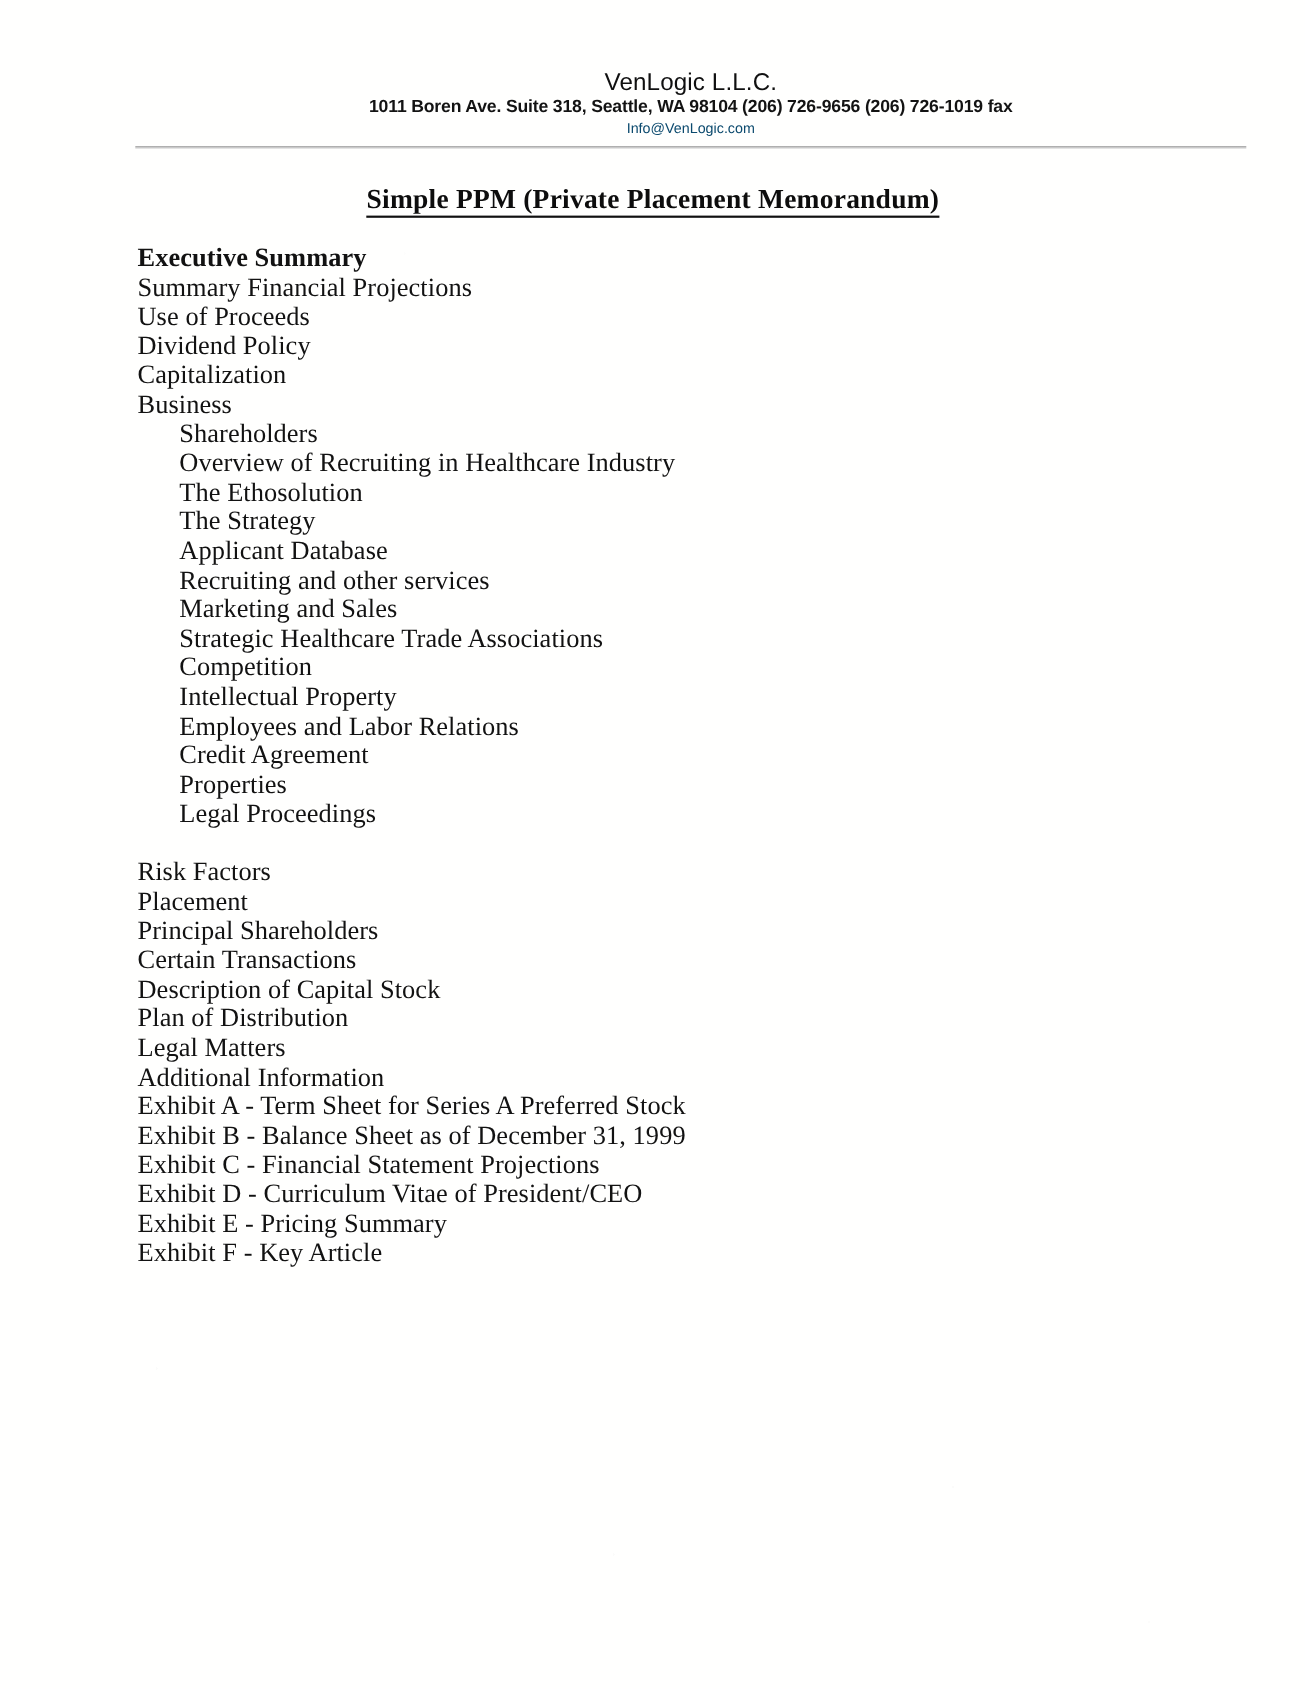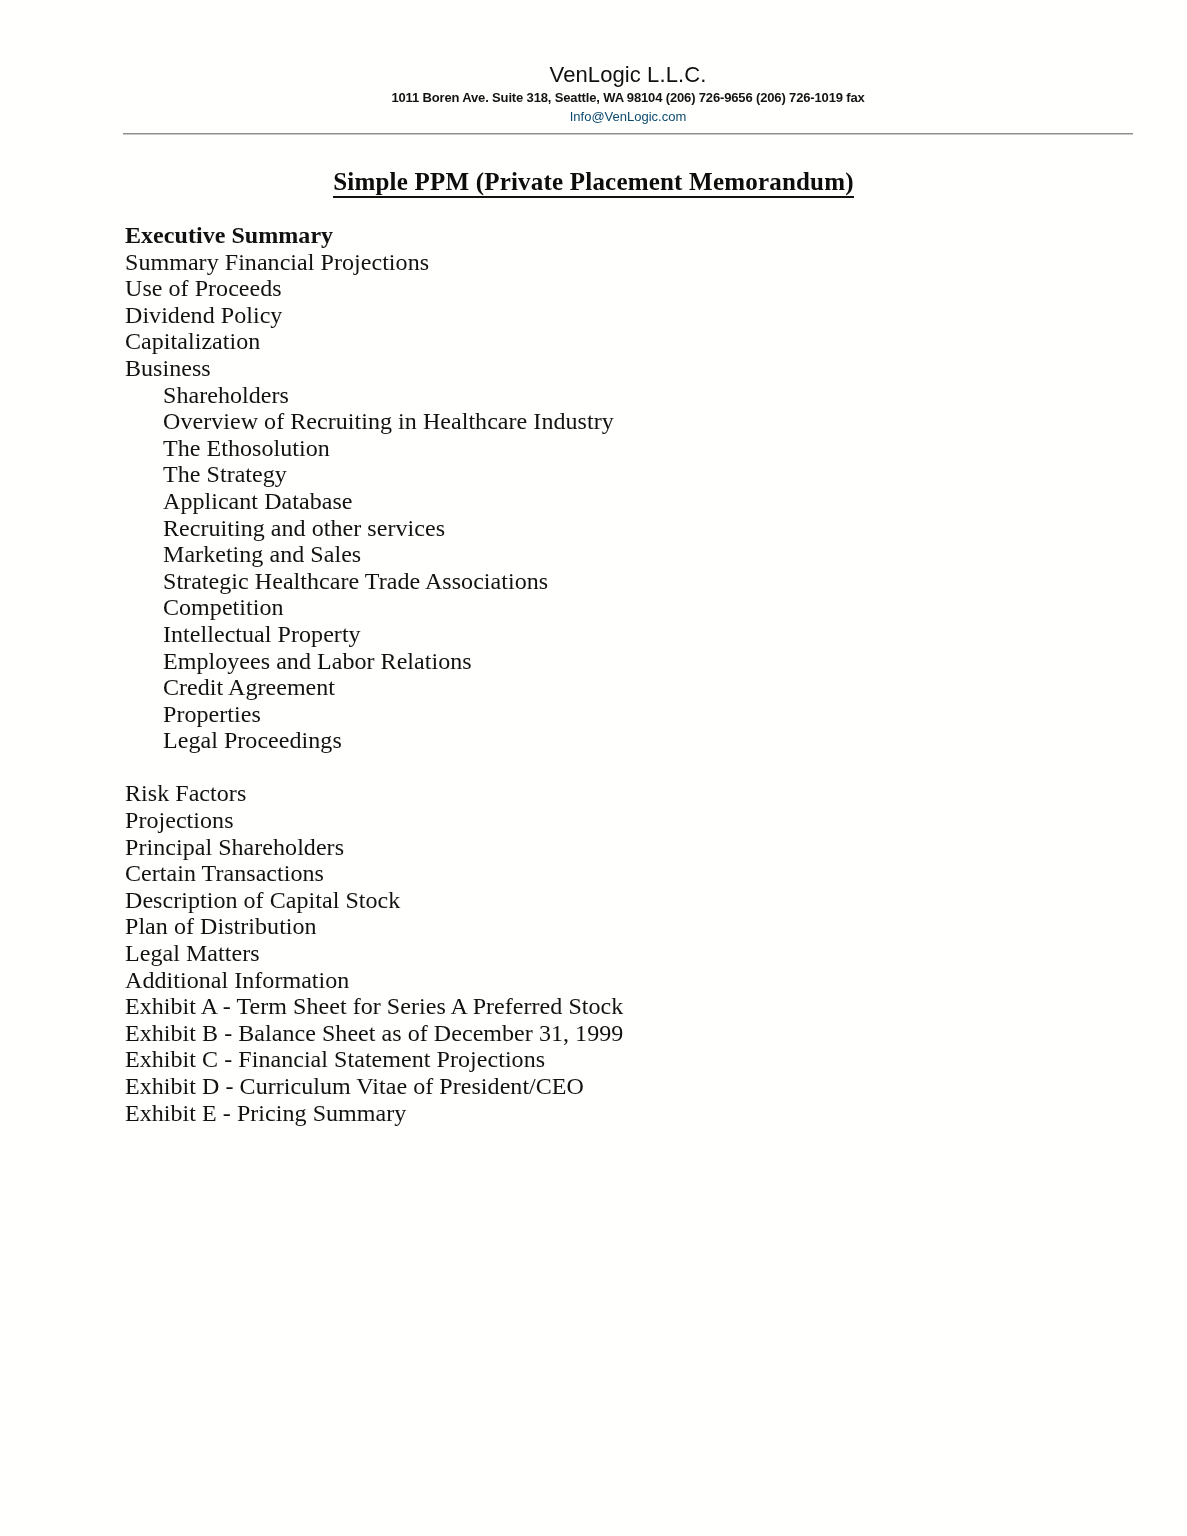--- a/index.html
+++ b/index.html
@@ -28,21 +28,21 @@
     font-family: "Liberation Sans", "DejaVu Sans", sans-serif;
   }
   .company-name {
     font-size: 22px;
     line-height: 26px;
     letter-spacing: 0.1px;
     color: #101010;
     font-weight: 400;
   }
   .address-line {
-    font-size: 13px;
+    font-size: 16px;
     line-height: 18px;
     font-weight: 700;
     letter-spacing: -0.15px;
     color: #131313;
     margin-top: 1px;
   }
   .email-line {
     font-size: 13px;
     line-height: 17px;
     font-weight: 400;
@@ -153,31 +153,32 @@
         <div class="toc-line indent">Competition</div>
         <div class="toc-line indent">Intellectual Property</div>
         <div class="toc-line indent">Employees and Labor Relations</div>
         <div class="toc-line indent">Credit Agreement</div>
         <div class="toc-line indent">Properties</div>
         <div class="toc-line indent">Legal Proceedings</div>
       </div>
     <div class="toc-gap"></div>
     <div>
         <div class="toc-line">Risk Factors</div>
-        <div class="toc-line">Projections</div>
+        <div class="toc-line">Placement</div>
         <div class="toc-line">Principal Shareholders</div>
         <div class="toc-line">Certain Transactions</div>
         <div class="toc-line">Description of Capital Stock</div>
         <div class="toc-line">Plan of Distribution</div>
         <div class="toc-line">Legal Matters</div>
         <div class="toc-line">Additional Information</div>
       </div>
     <div>
         <div class="toc-line">Exhibit A - Term Sheet for Series A Preferred Stock</div>
         <div class="toc-line">Exhibit B - Balance Sheet as of December 31, 1999</div>
         <div class="toc-line">Exhibit C - Financial Statement Projections</div>
         <div class="toc-line">Exhibit D - Curriculum Vitae of President/CEO</div>
         <div class="toc-line">Exhibit E - Pricing Summary</div>
+        <div class="toc-line">Exhibit F - Key Article</div>
       </div>
   </div>
 
   <div class="speckle"></div>
 </div>
 
 </body></html>

